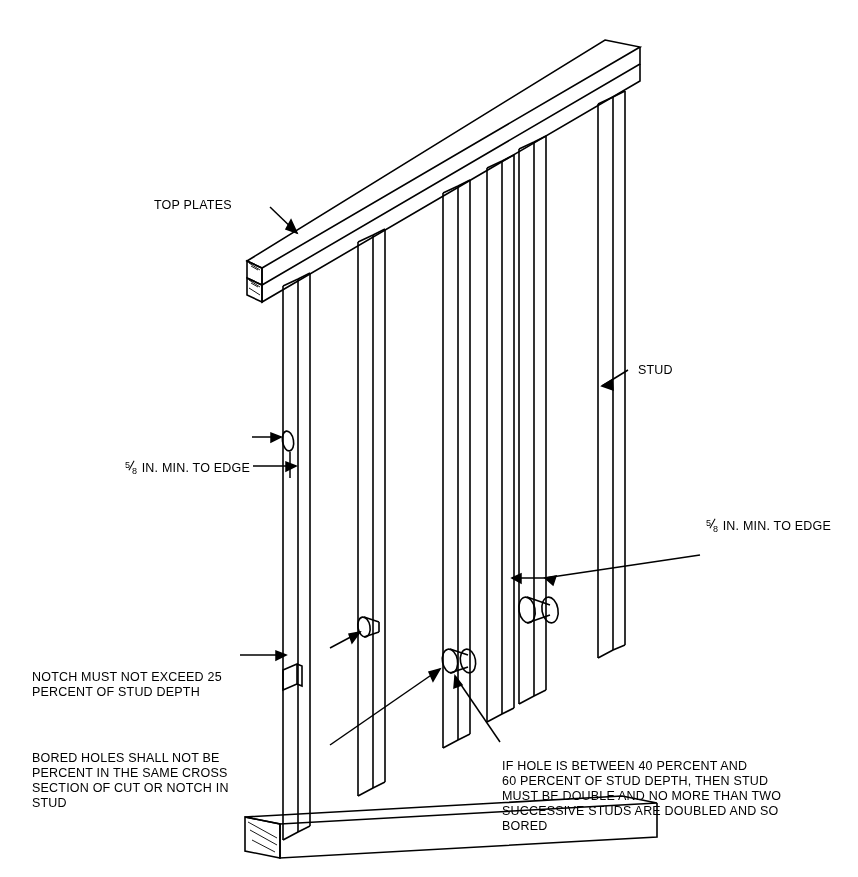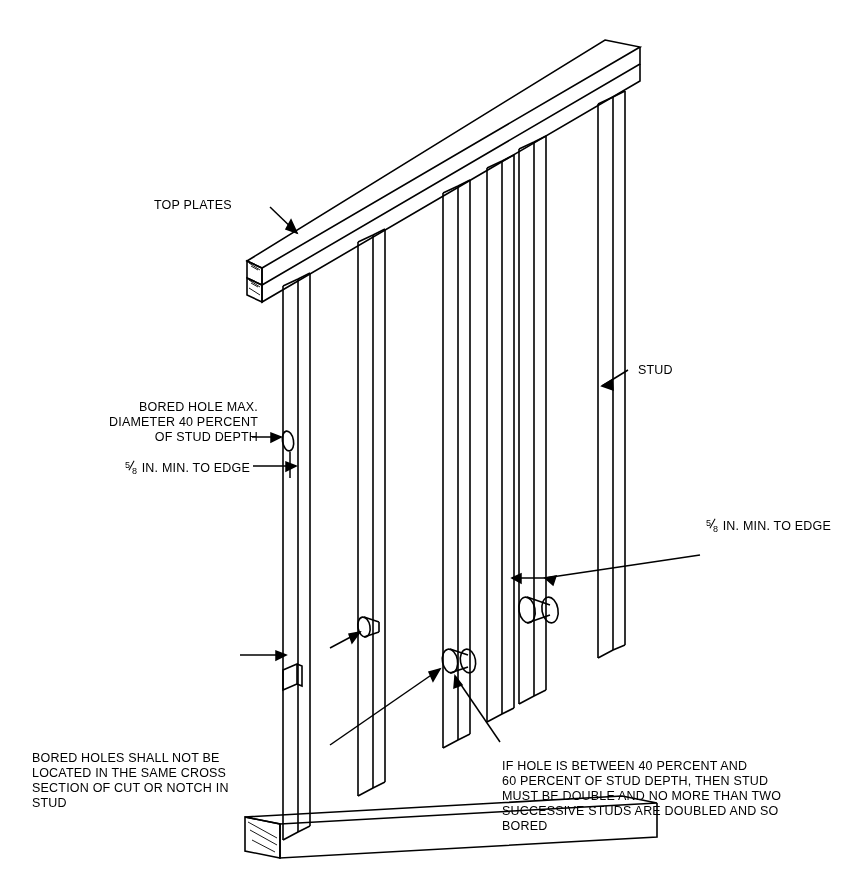--- a/index.html
+++ b/index.html
@@ -205,31 +205,30 @@
         <path d="M 500 742 L 455 676"></path>
         <path d="M 455 676 L 462 685 L 454 688 Z" fill="#000000"></path>
       </g>
     </g>
   </svg>
 
   <div class="label left" style="left:154px; top:198px;">TOP PLATES</div>
 
   <div class="label left" style="left:638px; top:363px;">STUD</div>
 
-  <div class="label right" style="left:78px; top:400px; width:180px;">BORED HOLE MAX.
-DIAMETER 40 PERCENT
-OF STUD DEPTH</div>
 
   <div class="label right" style="left:60px; top:459px; width:190px;"><span class="frac"><span class="num">5</span><span class="bar"></span><span class="den">8</span></span><span> IN. MIN. TO EDGE</span></div>
 
   <div class="label left" style="left:706px; top:517px; width:150px;"><span class="frac"><span class="num">5</span><span class="bar"></span><span class="den">8</span></span><span> IN. MIN. TO EDGE</span></div>
 
+  <div class="label left" style="left:32px; top:670px; width:220px;">NOTCH MUST NOT EXCEED 25
+PERCENT OF STUD DEPTH</div>
 
   <div class="label left" style="left:32px; top:751px; width:230px;">BORED HOLES SHALL NOT BE
-LOCATED IN THE SAME CROSS
+PERCENT IN THE SAME CROSS
 SECTION OF CUT OR NOTCH IN
 STUD</div>
 
   <div class="label left" style="left:502px; top:759px; width:330px;">IF HOLE IS BETWEEN 40 PERCENT AND
 60 PERCENT OF STUD DEPTH, THEN STUD
 MUST BE DOUBLE AND NO MORE THAN TWO
 SUCCESSIVE STUDS ARE DOUBLED AND SO
 BORED</div>
 
 </div>

